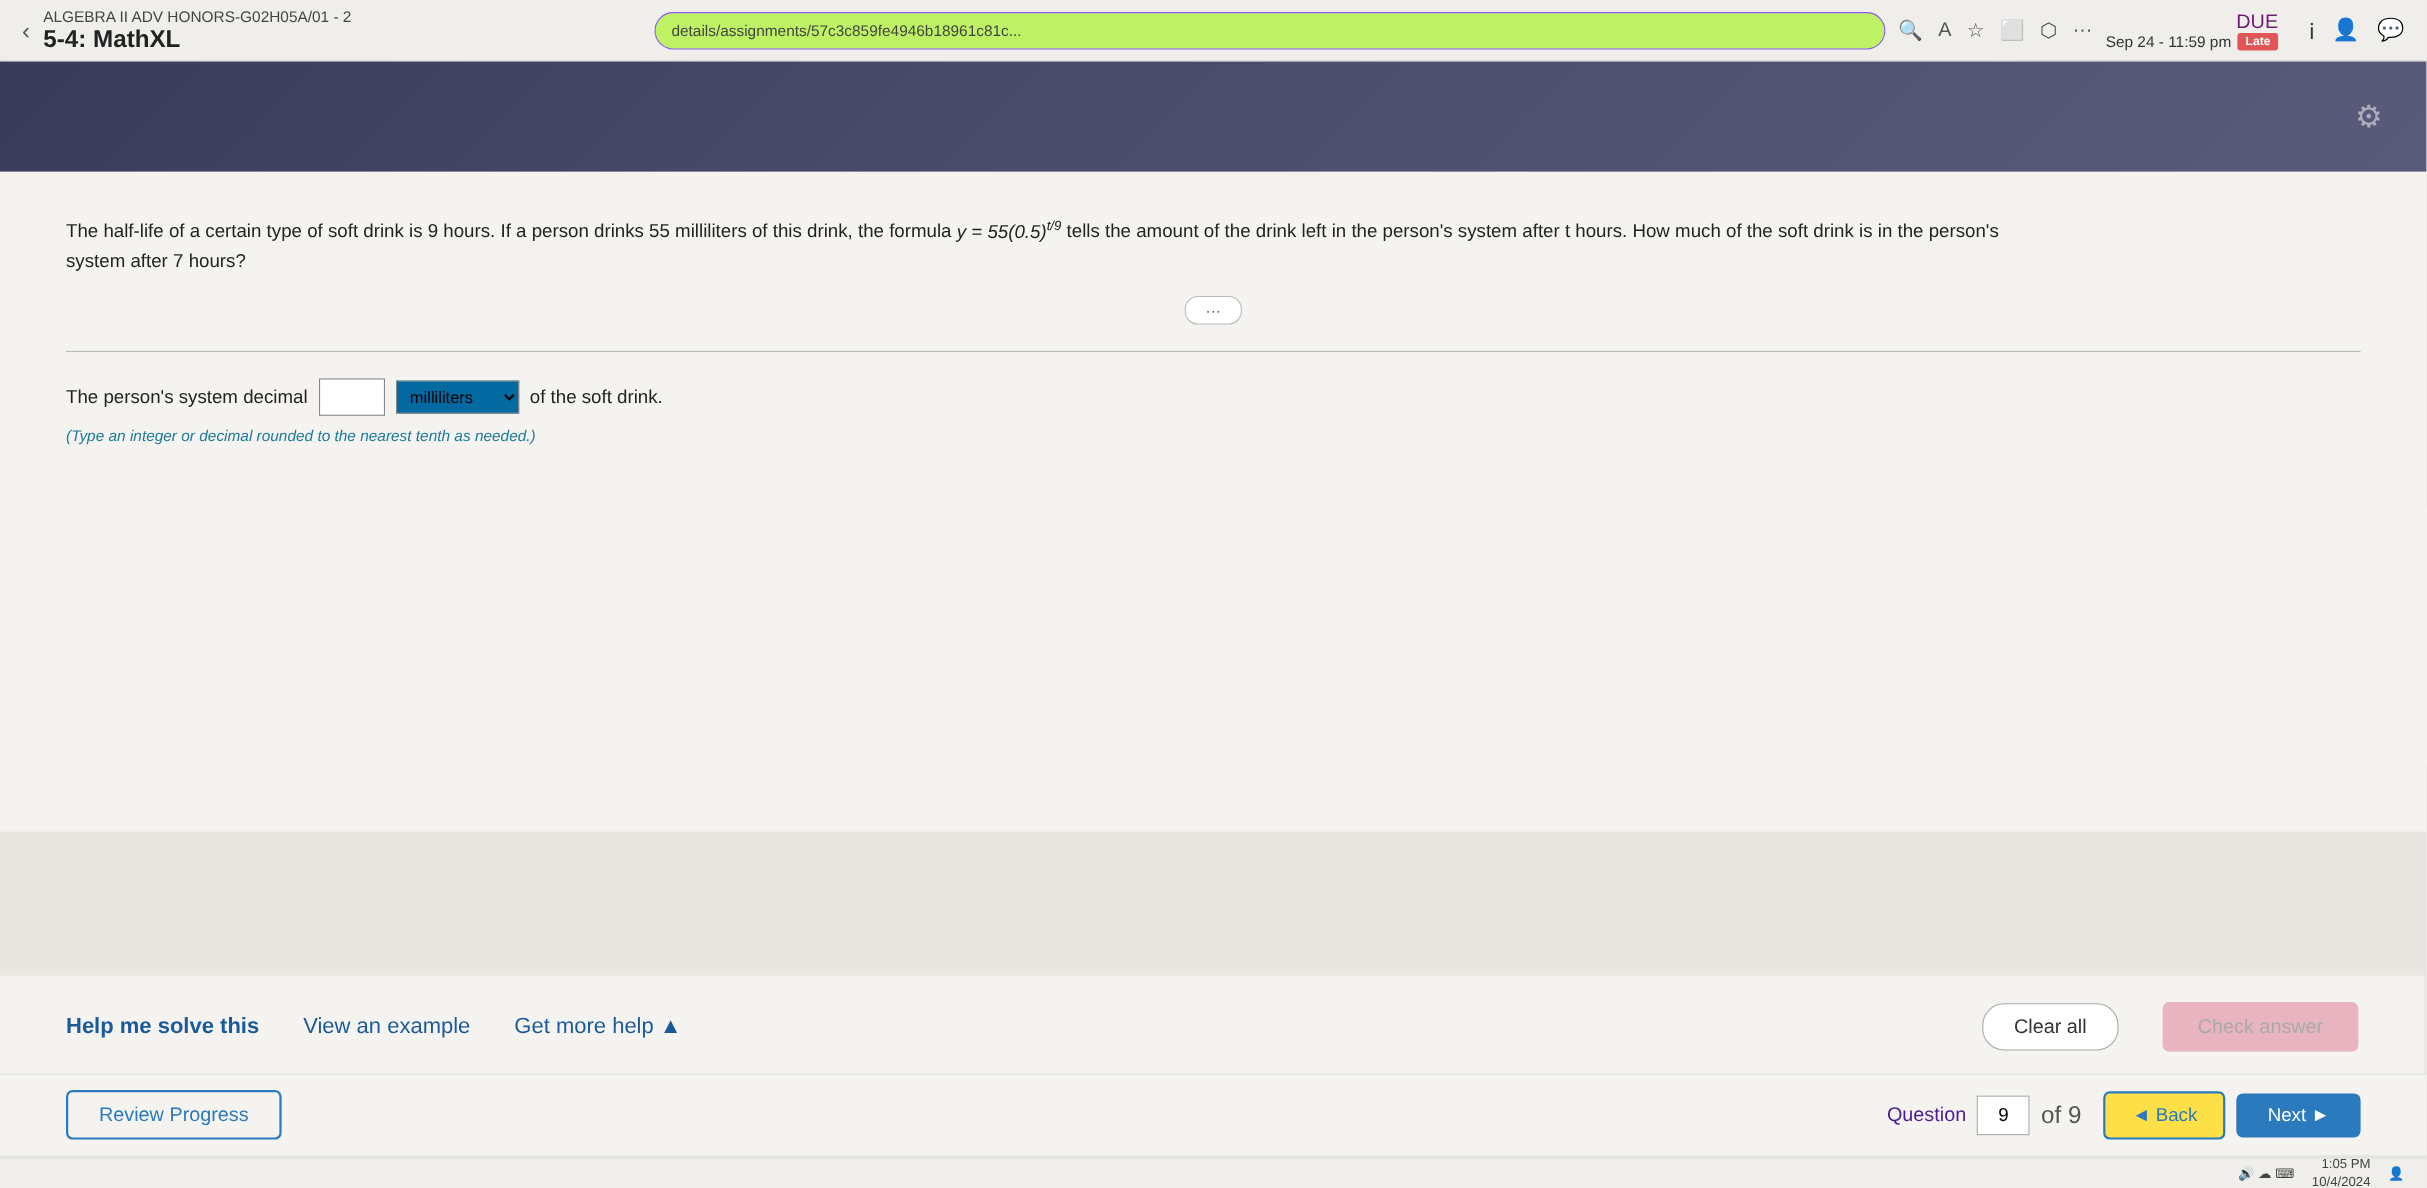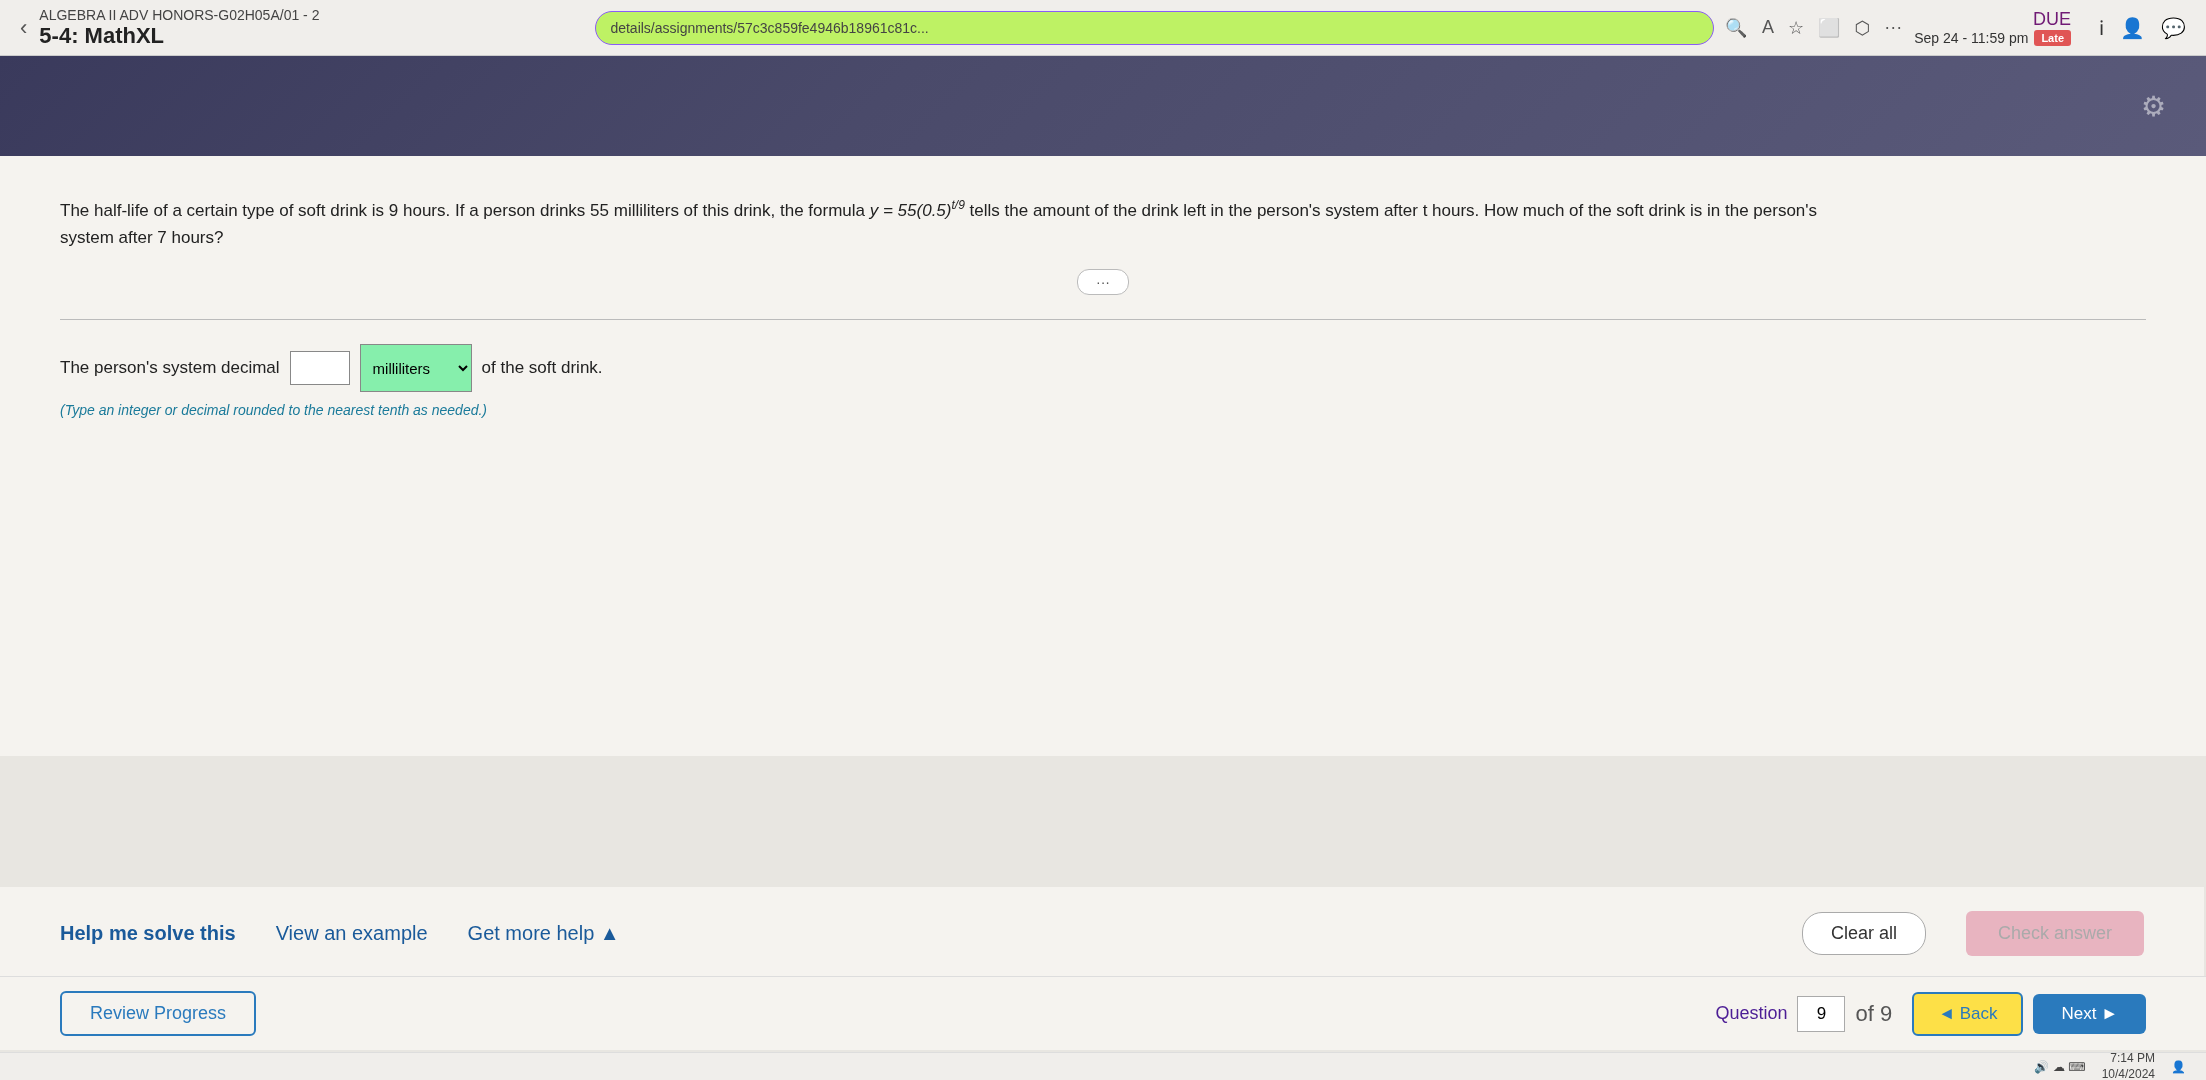--- a/index.html
+++ b/index.html
@@ -174,23 +174,23 @@
     .answer-input {
       width: 60px;
       height: 34px;
       border: 1px solid #888;
       background: white;
       text-align: center;
       font-size: 16px;
       padding: 0 6px;
     }
     .unit-select {
-      height: 48px;
+      height: 30px;
       border: 1px solid #888;
-      background: #86efac;
+      background: #0369a1;
       font-size: 15px;
       padding: 0 24px 0 8px;
       appearance: auto;
       cursor: pointer;
       min-width: 80px;
     }
     .answer-hint {
       font-size: 14px;
       color: #1a7a9a;
       margin-top: 4px;
@@ -418,17 +418,17 @@
   <span class="question-label">Question</span>
   <input class="question-num-input" type="text" value="9" style="">
   <span class="question-of">of <span>9</span></span>
   <button class="back-btn">◄ Back</button>
   <button class="next-btn">Next ►</button>
 </div>
 
 <div class="taskbar">
   <span>🔊 ☁ ⌨</span>
   <div class="taskbar-time">
-    <div>7:14 PM</div>
+    <div>1:05 PM</div>
     <div>10/4/2024</div>
   </div>
   <span>👤</span>
 </div>
 
 </body></html>

